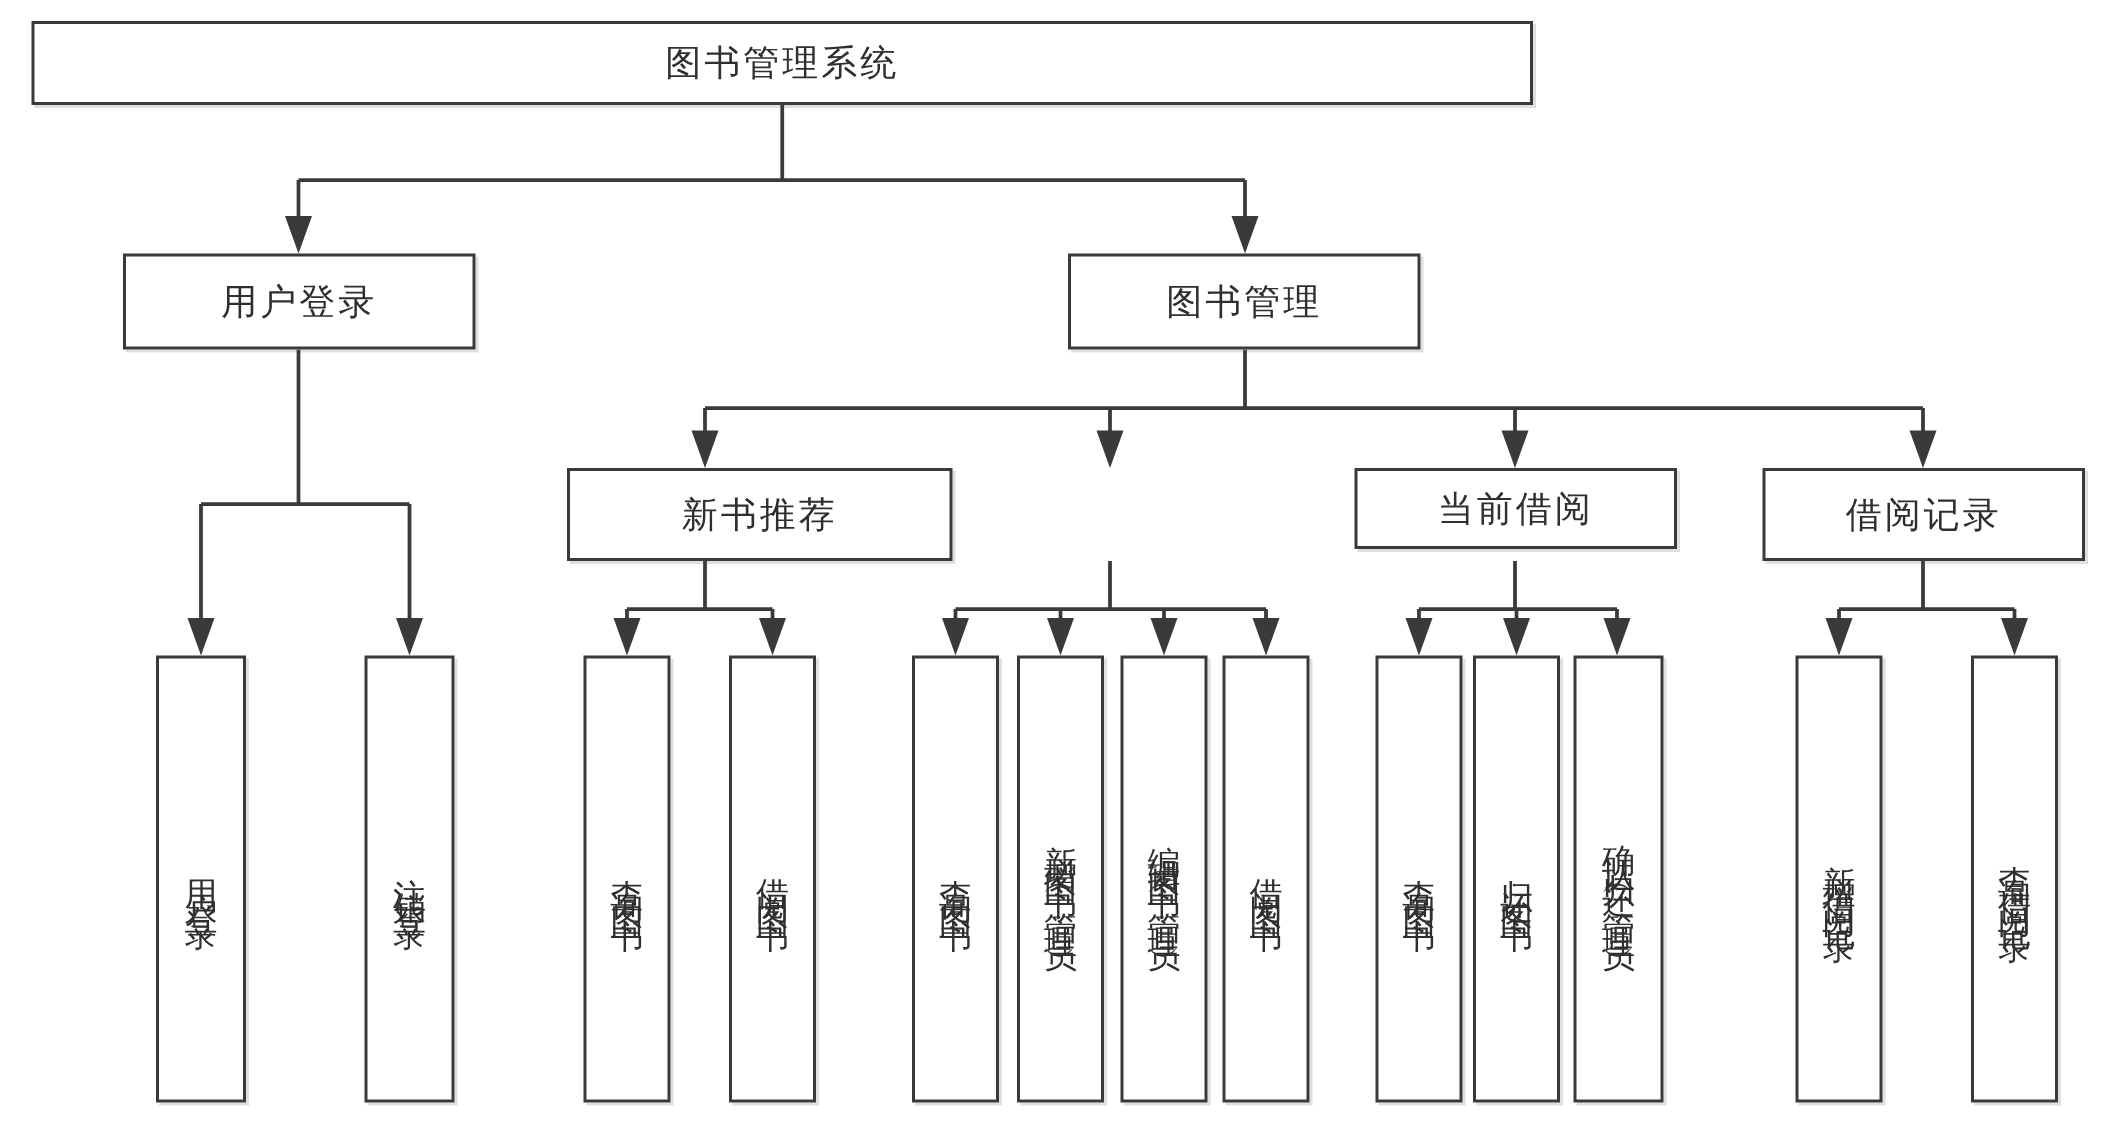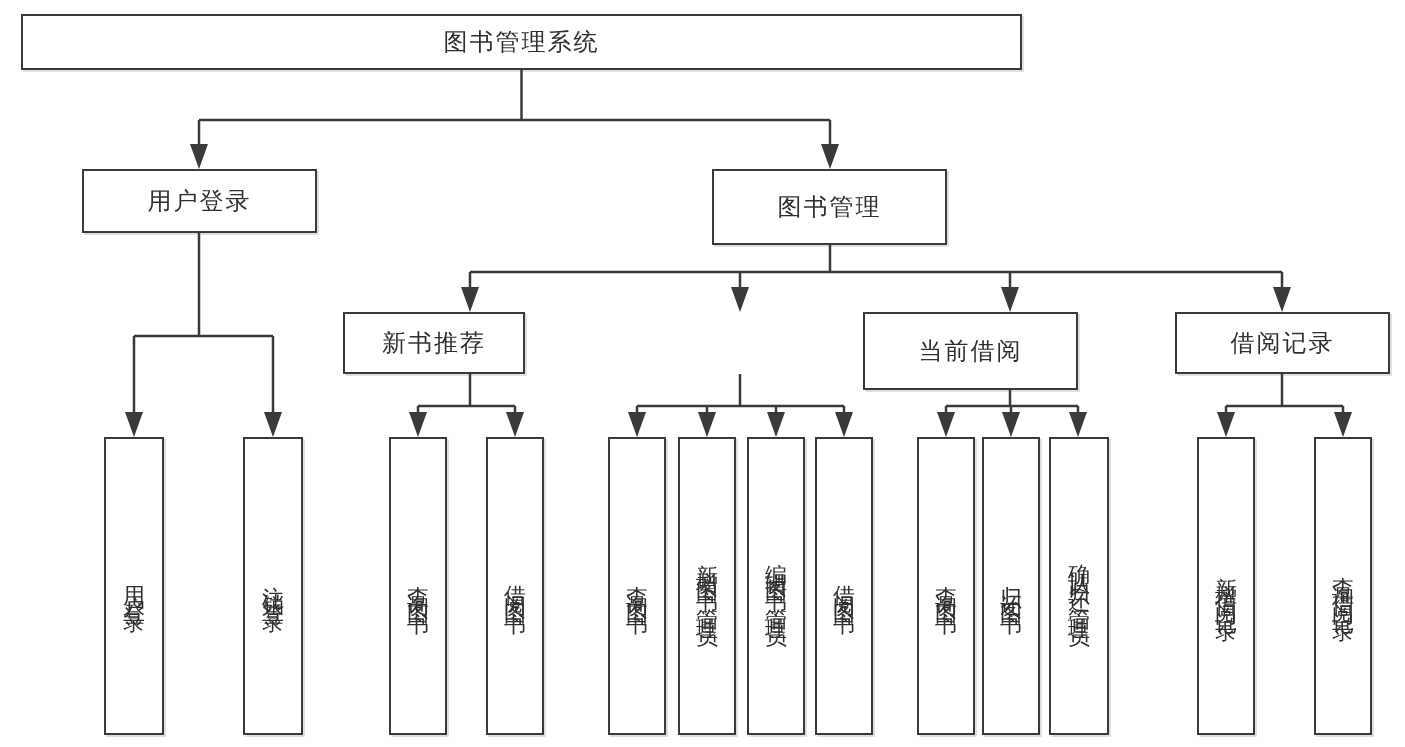--- a/index.html
+++ b/index.html
@@ -113,28 +113,28 @@
     </g>
   </svg>
 
   <div class="box h" style="left:21px; top:14px; width:1001px; height:56px">
     <span>图书管理系统</span>
   </div>
 
   <div class="box h" style="left:82px; top:169px; width:235px; height:64px">
     <span>用户登录</span>
   </div>
-  <div class="box h" style="left:712px; top:169px; width:235px; height:76px">
+  <div class="box h" style="left:712px; top:169px; width:235px; height:64px">
     <span>图书管理</span>
   </div>
 
-  <div class="box h" style="left:343px; top:312px; width:182px; height:62px">
+  <div class="box h" style="left:378px; top:312px; width:257px; height:62px">
     <span>新书推荐</span>
   </div>
-  <div class="box h" style="left:863px; top:312px; width:215px; height:78px">
+  <div class="box h" style="left:903px; top:312px; width:215px; height:54px">
     <span>当前借阅</span>
   </div>
   <div class="box h" style="left:1175px; top:312px; width:215px; height:62px">
     <span>借阅记录</span>
   </div>
 
   <div class="box v" style="left:104px; top:437px; width:60px; height:298px">
     <span>用户登录</span>
   </div>
   <div class="box v" style="left:243px; top:437px; width:60px; height:298px">

